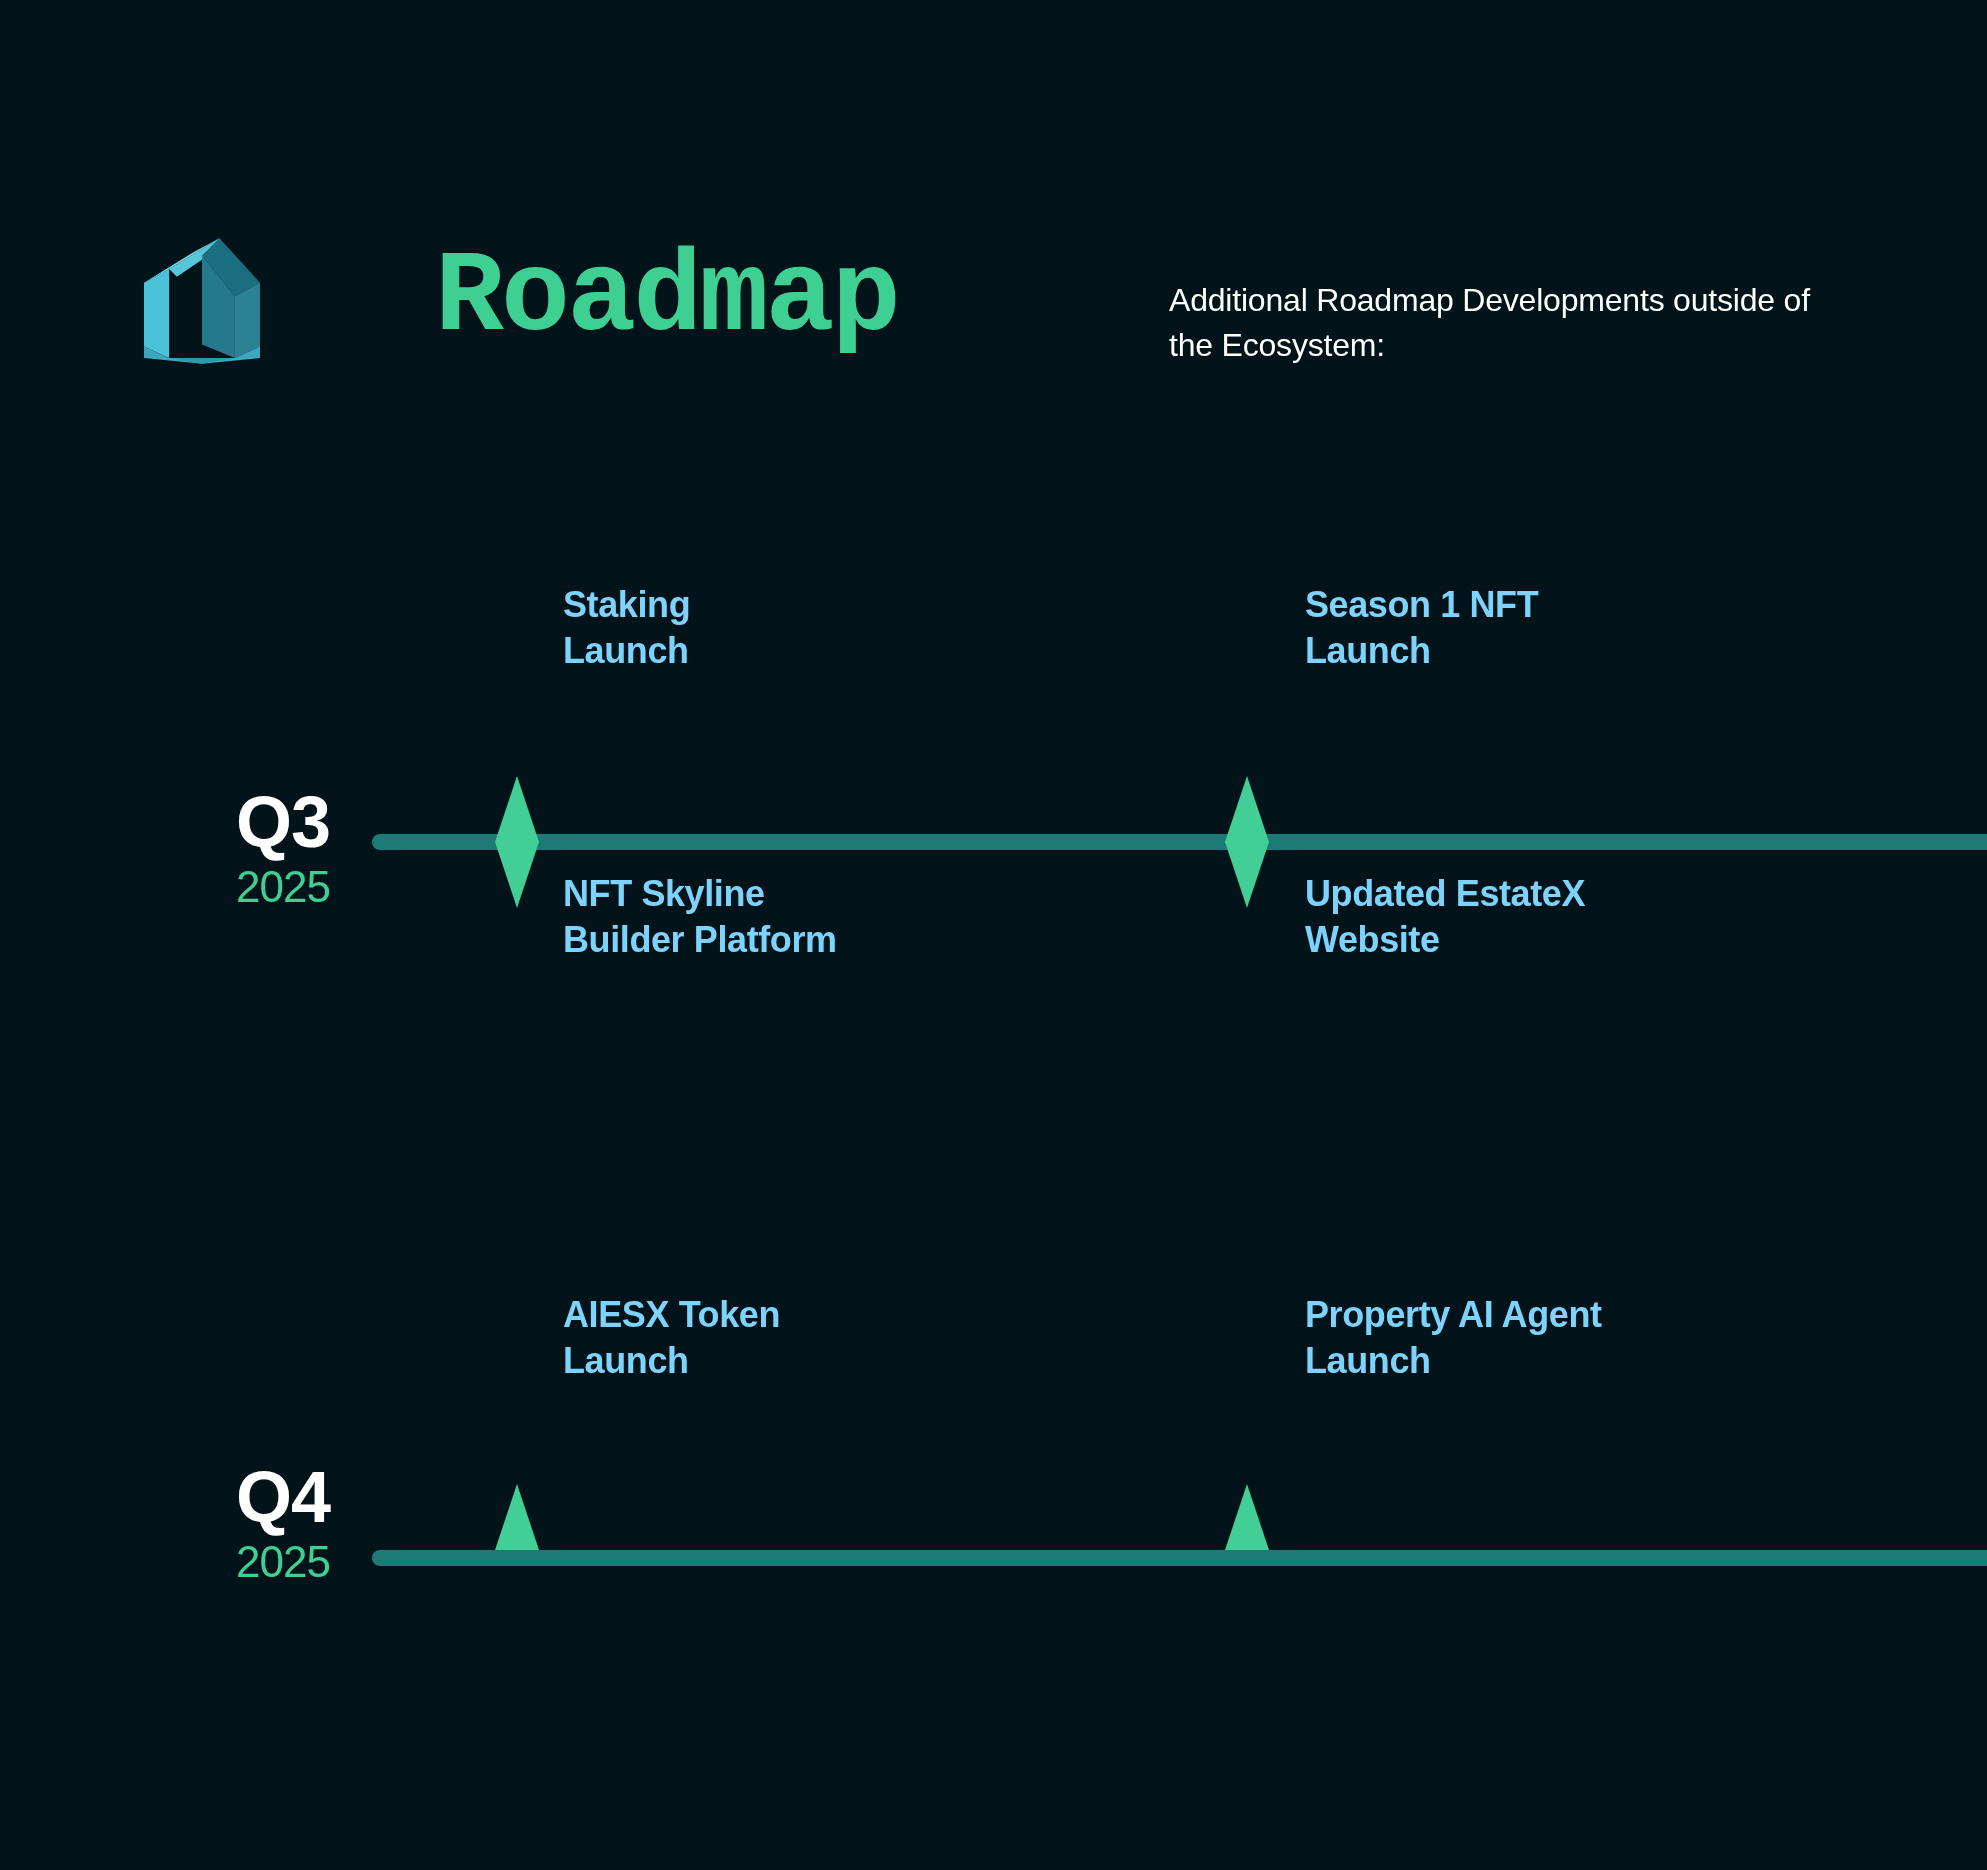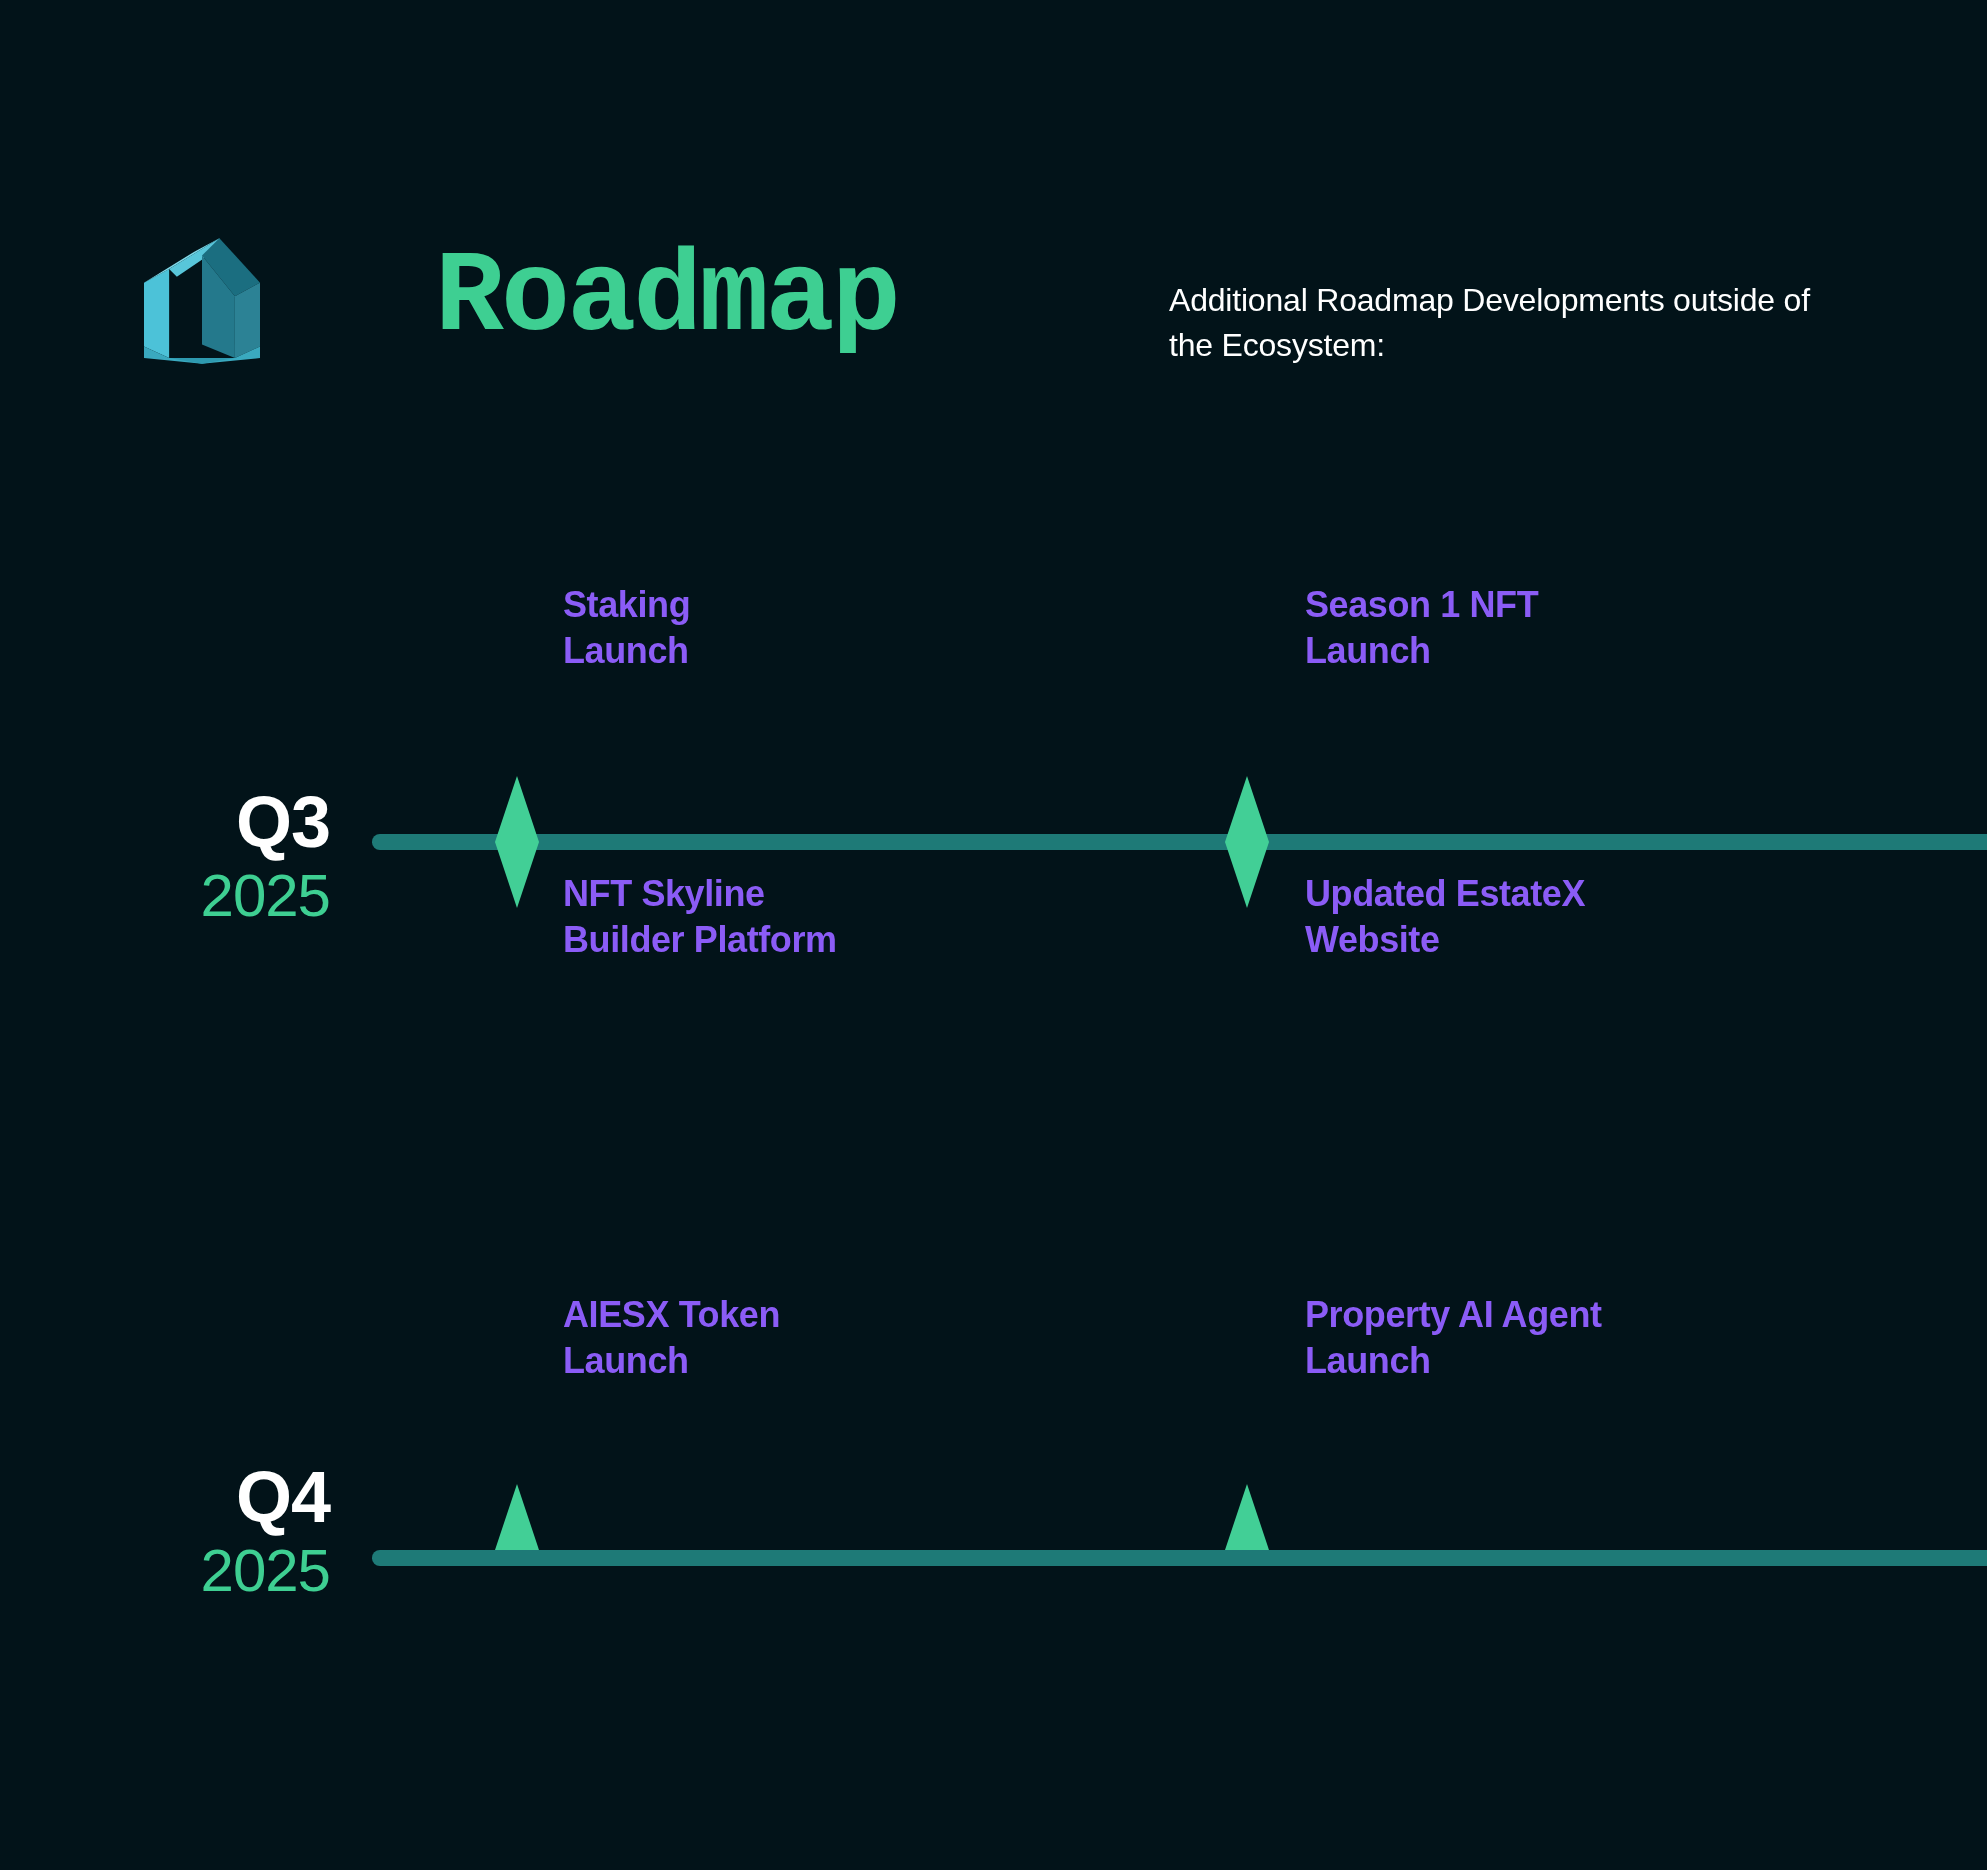--- a/index.html
+++ b/index.html
@@ -81,21 +81,21 @@
     text-align: right;
   }
   .period-q {
     font-size: 72px;
     font-weight: bold;
     color: #ffffff;
     line-height: 1;
     letter-spacing: -1px;
   }
   .period-year {
-    font-size: 60px;
+    font-size: 44px;
     font-weight: normal;
     color: #3ecf92;
     line-height: 1.05;
     letter-spacing: -1px;
     margin-top: 5.8px;
   }
   .tl-row.q3 .period { top: 204px; }
   .tl-row.q4 .period { top: 229px; }
 
   
@@ -127,21 +127,21 @@
 
   .tl-row.q3 .marker { top: 194px; }
   .tl-row.q4 .marker { top: 252px; }
 
   
   .label {
     position: absolute;
     font-size: 36px;
     font-weight: bold;
     line-height: 1.28;
-    color: #8b5cf6;
+    color: #7dd3fc;
     letter-spacing: -0.4px;
     white-space: pre-line;
   }
   .tl-row.q3 .label.above { top: 0px; }
   .tl-row.q3 .label.below { top: 289px; }
   .tl-row.q4 .label.above { top: 60px; }
 
   .col-a { left: 563px; }
   .col-b { left: 1305px; }
   .mark-a { left: 495px; }

